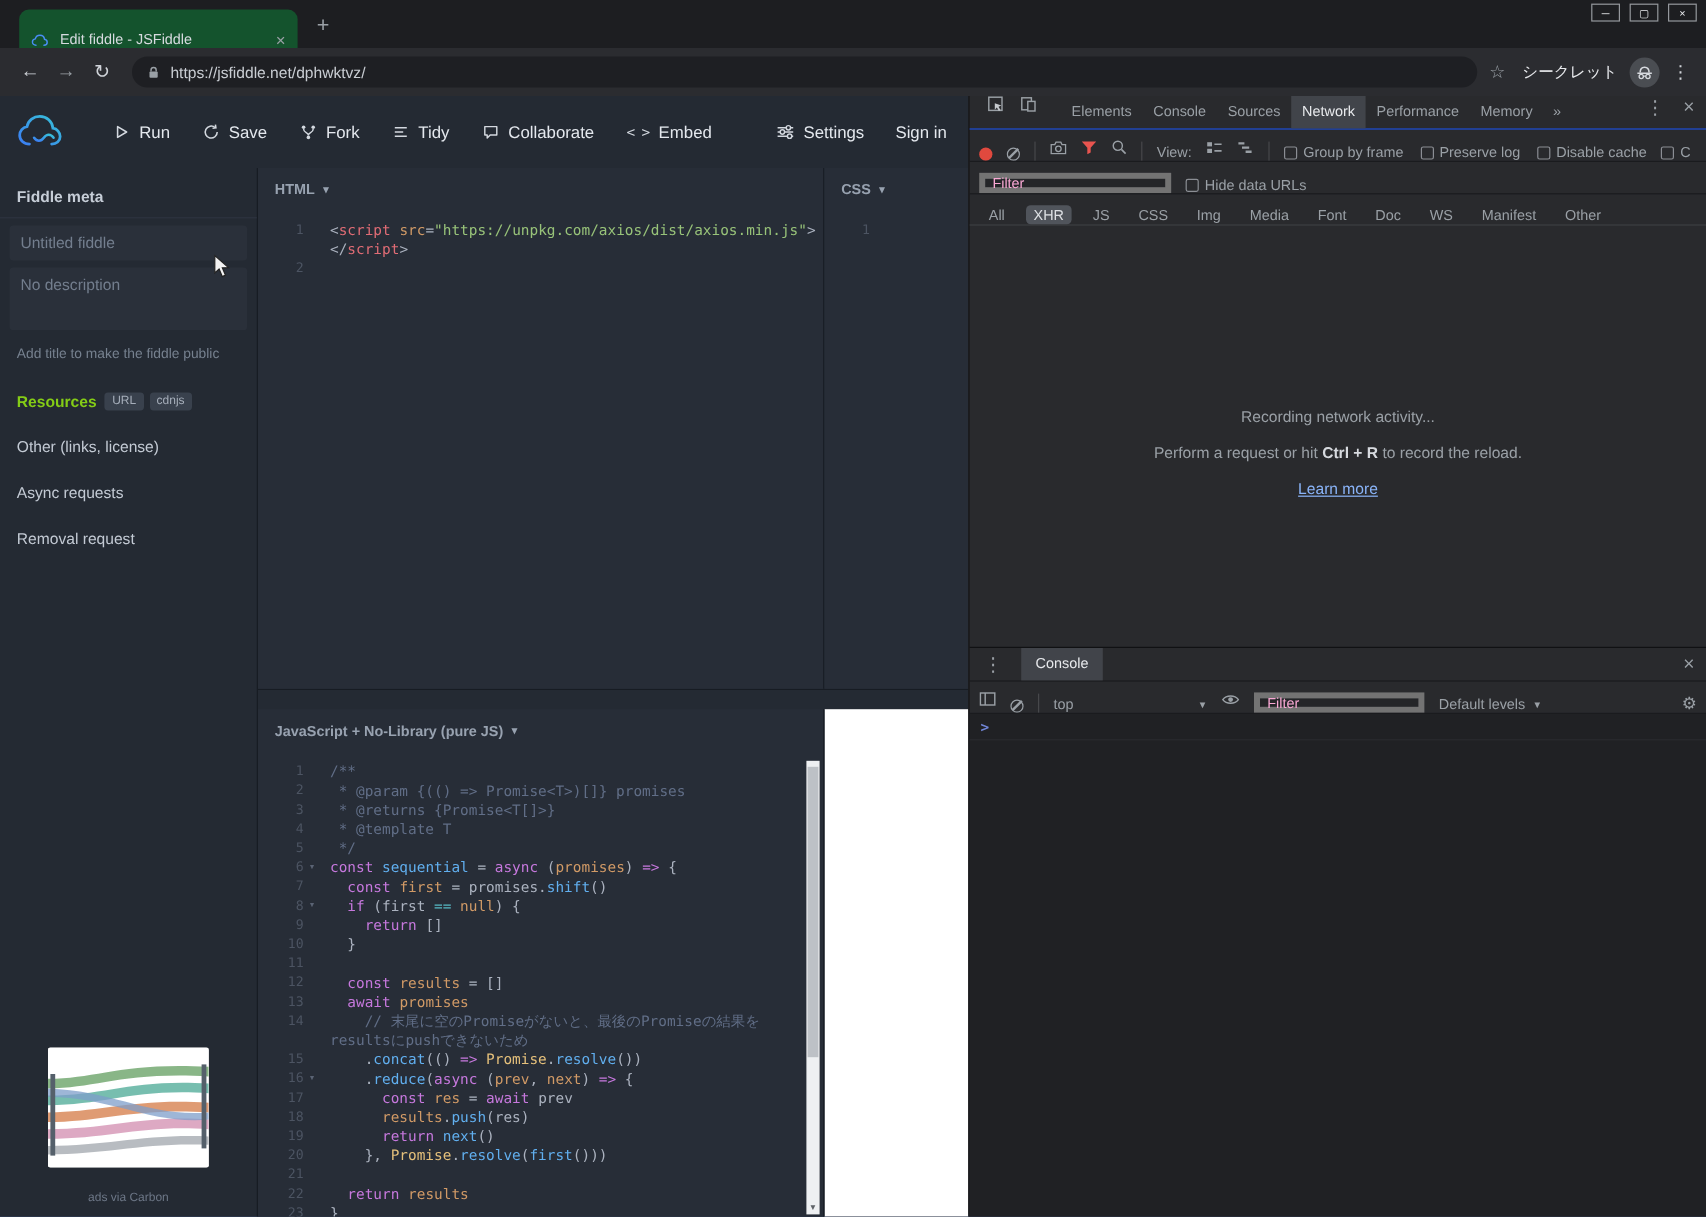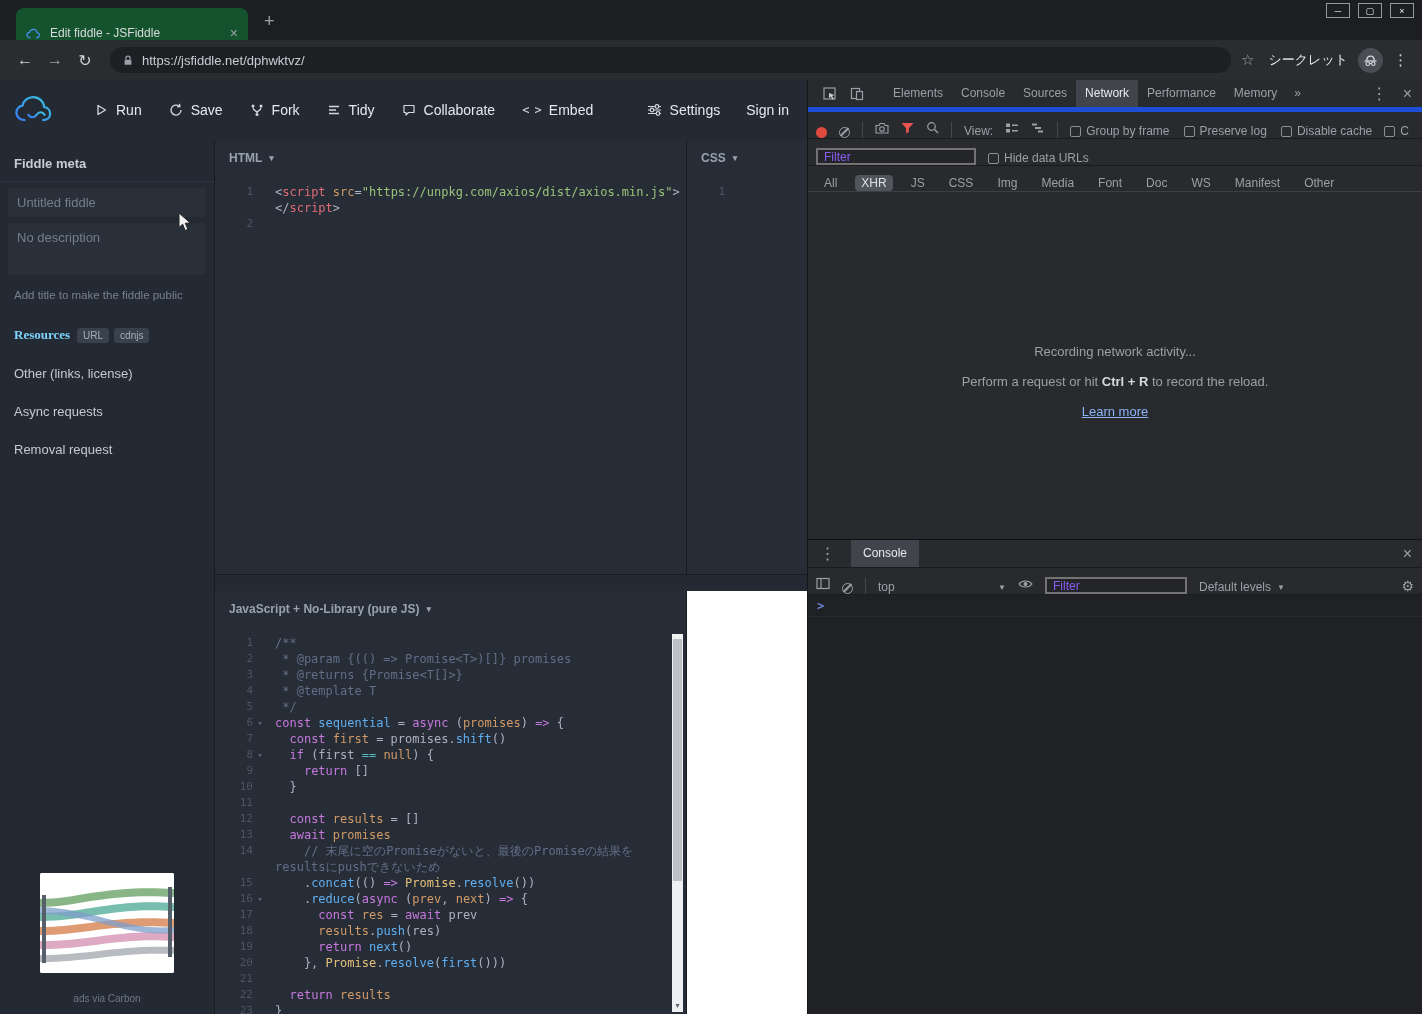--- a/index.html
+++ b/index.html
@@ -42,21 +42,21 @@
   .jf-body{flex:1;display:flex;min-height:0;}
   
   .sidebar{width:215px;flex:none;position:relative;border-right:1px solid #171c23;box-sizing:border-box;}
   .side-head{padding:16px 14px 10px;font-size:13px;font-weight:bold;color:#c6cdd7;
     border-bottom:1px solid #2d3440;}
   .side-input,.side-textarea{margin:6px 8px 0;background:#2a303a;border-radius:3px;
     font-size:13px;color:#737e8e;padding:7px 9px;}
   .side-textarea{height:38px;}
   .side-hint{padding:14px 14px 0;font-size:11.5px;color:#76818f;}
   .side-row{padding:26px 14px 0;display:flex;align-items:center;gap:7px;}
-  .side-label{font-size:13px;color:#7dd3fc;font-weight:bold;font-family:Liberation Serif, serif;}
+  .side-label{font-size:13px;color:#84cc16;font-weight:bold;}
   .badge{background:#39414d;color:#a6aeba;font-size:10px;border-radius:3px;padding:2px 6px;}
   .side-link{padding:23px 14px 0;font-size:13px;color:#c3cad4;}
   .ad{position:absolute;left:0;right:0;bottom:10px;text-align:center;}
   .ad-img{width:134px;height:100px;margin:0 auto 20px;background:#fff;border-radius:2px;overflow:hidden;}
   .ad-text{font-size:12px;line-height:18px;color:#9aa5b4;width:162px;margin:0 auto;}
   .ad-via{font-size:10px;color:#6d7787;margin-top:12px;}
   
   .editors{flex:1;display:flex;flex-direction:column;min-width:0;gap:16px;}
   .ed-top{height:435px;flex:none;display:flex;border-bottom:1px solid #171c23;box-sizing:border-box;}
   .html-panel{width:472px;flex:none;background:#272d37;border-right:1px solid #171c23;box-sizing:border-box;display:flex;flex-direction:column;}
@@ -76,42 +76,42 @@
   .tk-pn{color:#abb2bf;} .tk-cm{color:#616e87;} .tk-kw{color:#c678dd;} .tk-fn{color:#61afef;}
   .tk-vr{color:#d19a66;} .tk-cls{color:#e5c07b;} .tk-st{color:#98c379;} .tk-op{color:#56b6c2;}
   .tk-tag{color:#e06c75;} .tk-attr{color:#d19a66;}
   .js-scroll{position:absolute;right:3px;top:43px;bottom:2px;width:11px;background:#eef0f2;}
   .js-thumb{position:absolute;left:1px;right:1px;top:5px;height:64%;background:#bdc1c6;}
   .js-scroll-arrow{position:absolute;left:0;right:0;bottom:0;height:12px;text-align:center;
     font-size:8px;color:#5f6368;line-height:12px;}
   
   .devtools{flex:1;display:flex;flex-direction:column;background:#292a2d;border-left:1px solid #141517;
     box-sizing:border-box;min-width:0;}
-  .dt-tabbar{height:27px;flex:none;display:flex;align-items:center;border-bottom:5px solid #1d4ed8;padding-left:8px;}
+  .dt-tabbar{height:27px;flex:none;display:flex;align-items:flex-start;border-bottom:1px solid #1d4ed8;padding-left:8px;}
   .dt-iconbtn{width:27px;flex:none;display:flex;justify-content:center;align-items:center;color:#9aa0a6;}
   .dt-tabs{display:flex;align-items:stretch;height:27px;margin-left:14px;}
   .dt-tab{padding:0 9px;line-height:27px;font-size:12px;color:#9aa0a6;white-space:nowrap;}
   .dt-tab.sel{background:#41444a;color:#e8eaed;}
   .dt-more{color:#9aa0a6;font-size:12px;line-height:27px;padding:0 8px;}
   .dt-right{margin-left:auto;display:flex;align-items:center;}
   .dt-close,.cs-close{color:#9aa0a6;font-size:16px;padding:0 10px;}
   .bar{flex:none;display:flex;align-items:flex-end;border-bottom:1px solid #1a1b1e;padding:0 8px;gap:12px;overflow:hidden;}
   .dt-netbar{height:26px;}
   .dt-filterrow{height:26px;}
   .dt-typerow{height:25px;border-bottom:1px solid #3c4043;gap:0;padding:0 10px;}
   .sep{width:1px;height:16px;background:#47484b;flex:none;}
   .rec-dot{width:11px;height:11px;border-radius:50%;background:#e0493e;flex:none;}
   .circle-slash{width:11px;height:11px;border:1.5px solid #9aa0a6;border-radius:50%;position:relative;flex:none;box-sizing:border-box;}
   .circle-slash:after{content:"";position:absolute;left:-1px;top:3.2px;width:11px;height:1.5px;
     background:#9aa0a6;transform:rotate(-45deg);}
   .dt-text{font-size:12px;color:#9aa0a6;white-space:nowrap;}
   .dt-check{display:flex;align-items:center;gap:5px;flex:none;}
   .cb{width:11px;height:11px;border:1px solid #8b8e94;border-radius:2px;flex:none;box-sizing:border-box;}
-  .dt-input{height:17px;border:2px solid #737373;background:#242528;display:flex;align-items:center;
-    padding:0 6px;font-size:12px;color:#8b5cf6;box-sizing:border-box;}
+  .dt-input{height:17px;border:5px solid #737373;background:#242528;display:flex;align-items:center;
+    padding:0 6px;font-size:12px;color:#f9a8d4;box-sizing:border-box;}
   .net-filter-input{width:160px;}
   .type{font-size:12px;color:#9aa0a6;padding:1px 6px;margin-right:12px;white-space:nowrap;}
   .type.sel{background:#50545b;color:#dde0e4;border-radius:4px;}
   .netarea{flex:1;position:relative;min-height:0;}
   .net-msgs{position:absolute;left:0;right:0;top:152px;text-align:center;}
   .net-msg1{font-size:13px;color:#9aa0a6;}
   .net-msg2{font-size:13px;color:#9aa0a6;margin-top:15px;}
   .net-msg2 b{color:#d7dadf;}
   .learn{display:inline-block;margin-top:15px;font-size:13px;color:#8ab4f8;text-decoration:underline;}
   .dt-console{height:474px;flex:none;display:flex;flex-direction:column;border-top:1px solid #101113;}

